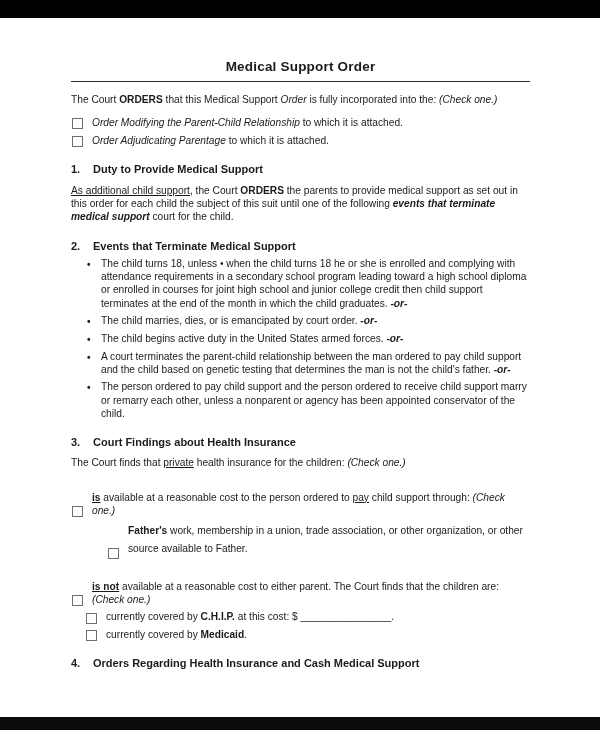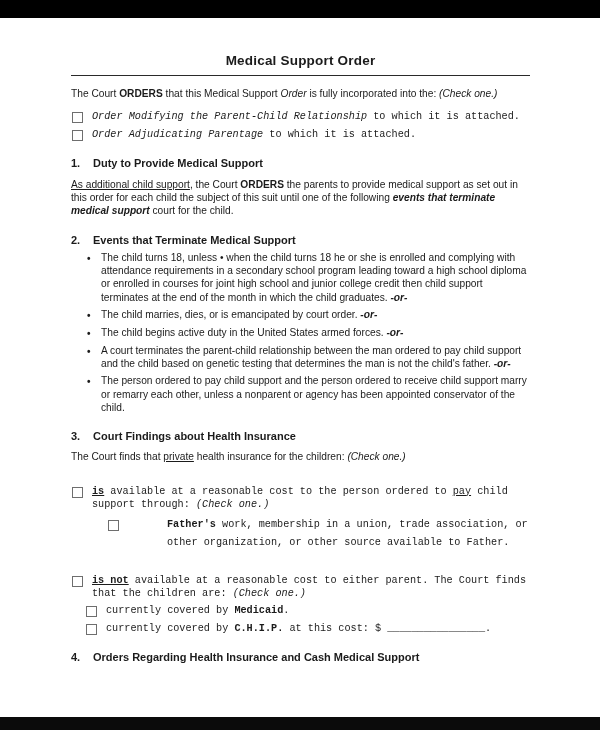--- a/index.html
+++ b/index.html
@@ -5,39 +5,39 @@
   html,body{margin:0;padding:0;background:#e9e9e9;}
   .page{
     position:relative;width:600px;height:730px;margin:0 auto;overflow:hidden;
     background:#ffffff;color:#1b1b1b;
     font-family:"Liberation Sans","DejaVu Sans",sans-serif;
     font-size:10.2px;line-height:1.3;
   }
   .scanbar{position:absolute;left:0;width:100%;background:#000;}
   .scanbar.top{top:0;height:18px;}
   .scanbar.bottom{bottom:0;height:13px;background:#0b0b0b;}
-  .content{position:absolute;top:12px;left:71px;right:70px;}
+  .content{position:absolute;top:18px;left:71px;right:70px;}
   .doc-title{margin-top:40px;text-align:center;font-size:13.5px;font-weight:700;letter-spacing:.2px;}
   .title-rule{border-bottom:1.4px solid #2a2a2a;margin-top:5px;}
   .para{margin-top:11px;}
   .b{font-weight:700;}
   .i{font-style:italic;}
   .u{text-decoration:underline;}
-  .cb-row{display:flex;align-items:flex-start;margin-top:5px;font-family:Liberation Mono, monospace;}
+  .cb-row{display:flex;align-items:flex-end;margin-top:5px;}
   .cb{flex:none;width:9px;height:9px;border:1.1px solid #6e6e6e;background:#fff;margin:2px 9px 0 1px;}
   .cb-label{flex:1;}
   .sec-head{display:flex;margin-top:15px;font-size:11px;font-weight:700;}
   .sec-num{flex:none;width:22px;}
   .sec-body{margin-top:7px;}
   .bullet-list{margin-top:3px;}
   .bullet-row{display:flex;margin:4px 0 0 16px;}
   .bdot{flex:none;width:14px;font-weight:700;font-size:10px;padding-top:1px;}
   .btext{flex:1;}
   .opt-group{margin-top:21px;}
-  .child-a{margin:5px 0 0 36px;line-height:1.8;gap:39px;}
+  .child-a{margin:5px 0 0 36px;line-height:1.8;}
   .child-a .cb{margin-top:4px;}
   .child-b{margin:4px 0 0 14px;}
 </style>
 </head>
 <body>
 
 <div class="page">
   <div class="scanbar top"></div>
   <div class="scanbar bottom"></div>
 
@@ -108,25 +108,25 @@
       </div>
     </div>
 
     <div class="opt-group">
       <div class="cb-row">
         <span class="cb"></span>
         <span class="cb-label"><span class="b u">is not</span><span> available at a reasonable cost to either parent. The Court finds that the children are: </span><span class="i">(Check one.)</span></span>
       </div>
       <div class="cb-row child-b">
         <span class="cb"></span>
-        <span class="cb-label"><span>currently covered by </span><span class="b">Medicaid</span><span>.</span></span>
+        <span class="cb-label"><span>currently covered by </span><span class="b">C.H.I.P.</span><span> at this cost: $ ________________.</span></span>
       </div>
       <div class="cb-row child-b">
         <span class="cb"></span>
-        <span class="cb-label"><span>currently covered by </span><span class="b">C.H.I.P.</span><span> at this cost: $ ________________.</span></span>
+        <span class="cb-label"><span>currently covered by </span><span class="b">Medicaid</span><span>.</span></span>
       </div>
     </div>
 
     <div class="sec-head">
       <span class="sec-num">4.</span>
       <span class="sec-title">Orders Regarding Health Insurance and Cash Medical Support</span>
     </div>
 
   </div>
 </div>

